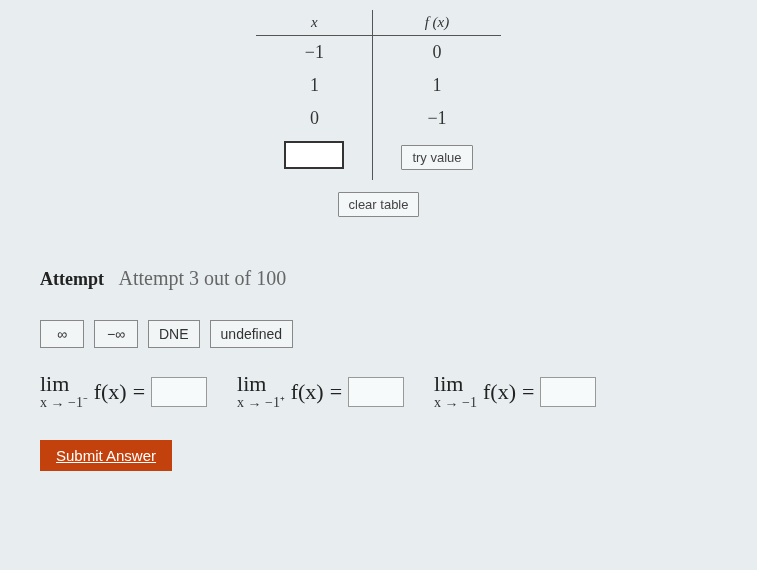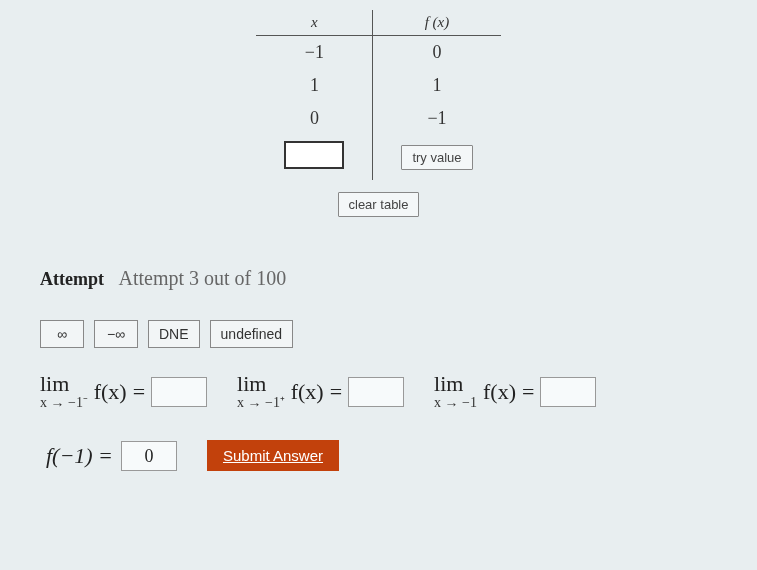--- a/index.html
+++ b/index.html
@@ -234,21 +234,17 @@
           <div class="lim-top">lim</div>
           <div class="lim-sub">x → −1</div>
         </span>
         <span class="fx">f(x)</span>
         <span class="eq">=</span>
         <span class="ans-box"></span>
       </div>
     </div>
 
     <div class="bottom-row">
-      <div class="limit-item">
-        <span class="fx" style="font-style:italic">f(−1) =</span>
-        <span class="ans-box" style="margin-left:8px">0</span>
-      </div>
       <span class="submit-btn">Submit Answer</span>
     </div>
   </div>
 
 </div>
 
 </body></html>

